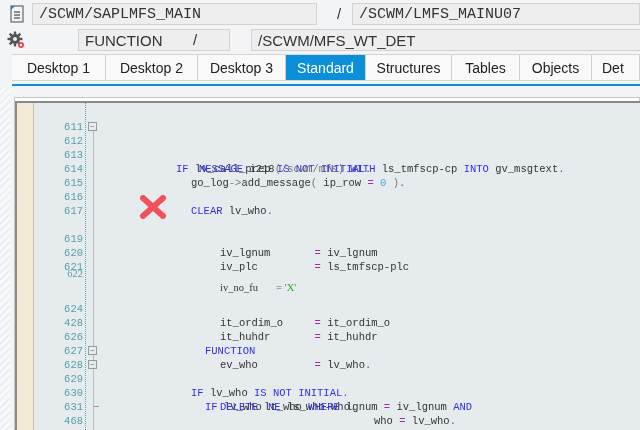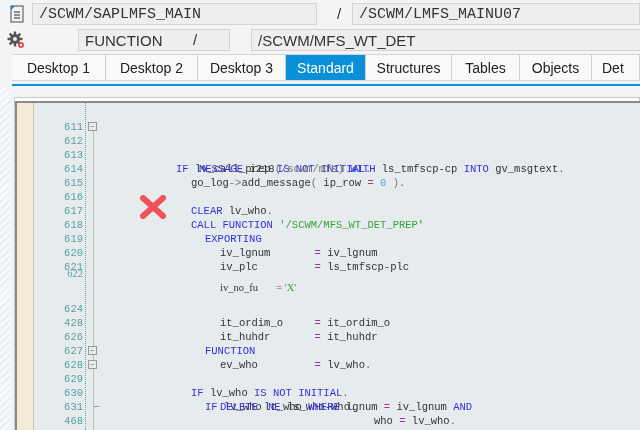--- a/index.html
+++ b/index.html
@@ -147,25 +147,20 @@
   </div>
   <div class="line" style="top:59px;">
     <span class="ln">615</span>
   </div>
   <div class="line" style="top:73px;">
     <span class="ln">616</span>
     <span class="code" style="left:174px;"><span class="kw">CLEAR</span> lv_who<span class="op">.</span></span>
   </div>
   <div class="line" style="top:87px;">
     <span class="ln">617</span>
-    <span class="code" style="left:174px;"><span class="kw">CALL FUNCTION</span> <span class="str">'/SCWM/MFS_WT_DET_PREP'</span></span>
-  </div>
-  <div class="line" style="top:101px;">
-    <span class="ln">618</span>
-    <span class="code" style="left:188px;"><span class="kw">EXPORTING</span></span>
   </div>
   <div class="line" style="top:115px;">
     <span class="ln">619</span>
     <span class="code" style="left:203px;">iv_lgnum       <span class="op">=</span> iv_lgnum</span>
   </div>
   <div class="line" style="top:129px;">
     <span class="ln">620</span>
     <span class="code" style="left:203px;">iv_plc         <span class="op">=</span> ls_tmfscp-plc</span>
   </div>
   <div class="line" style="top:143px;">

